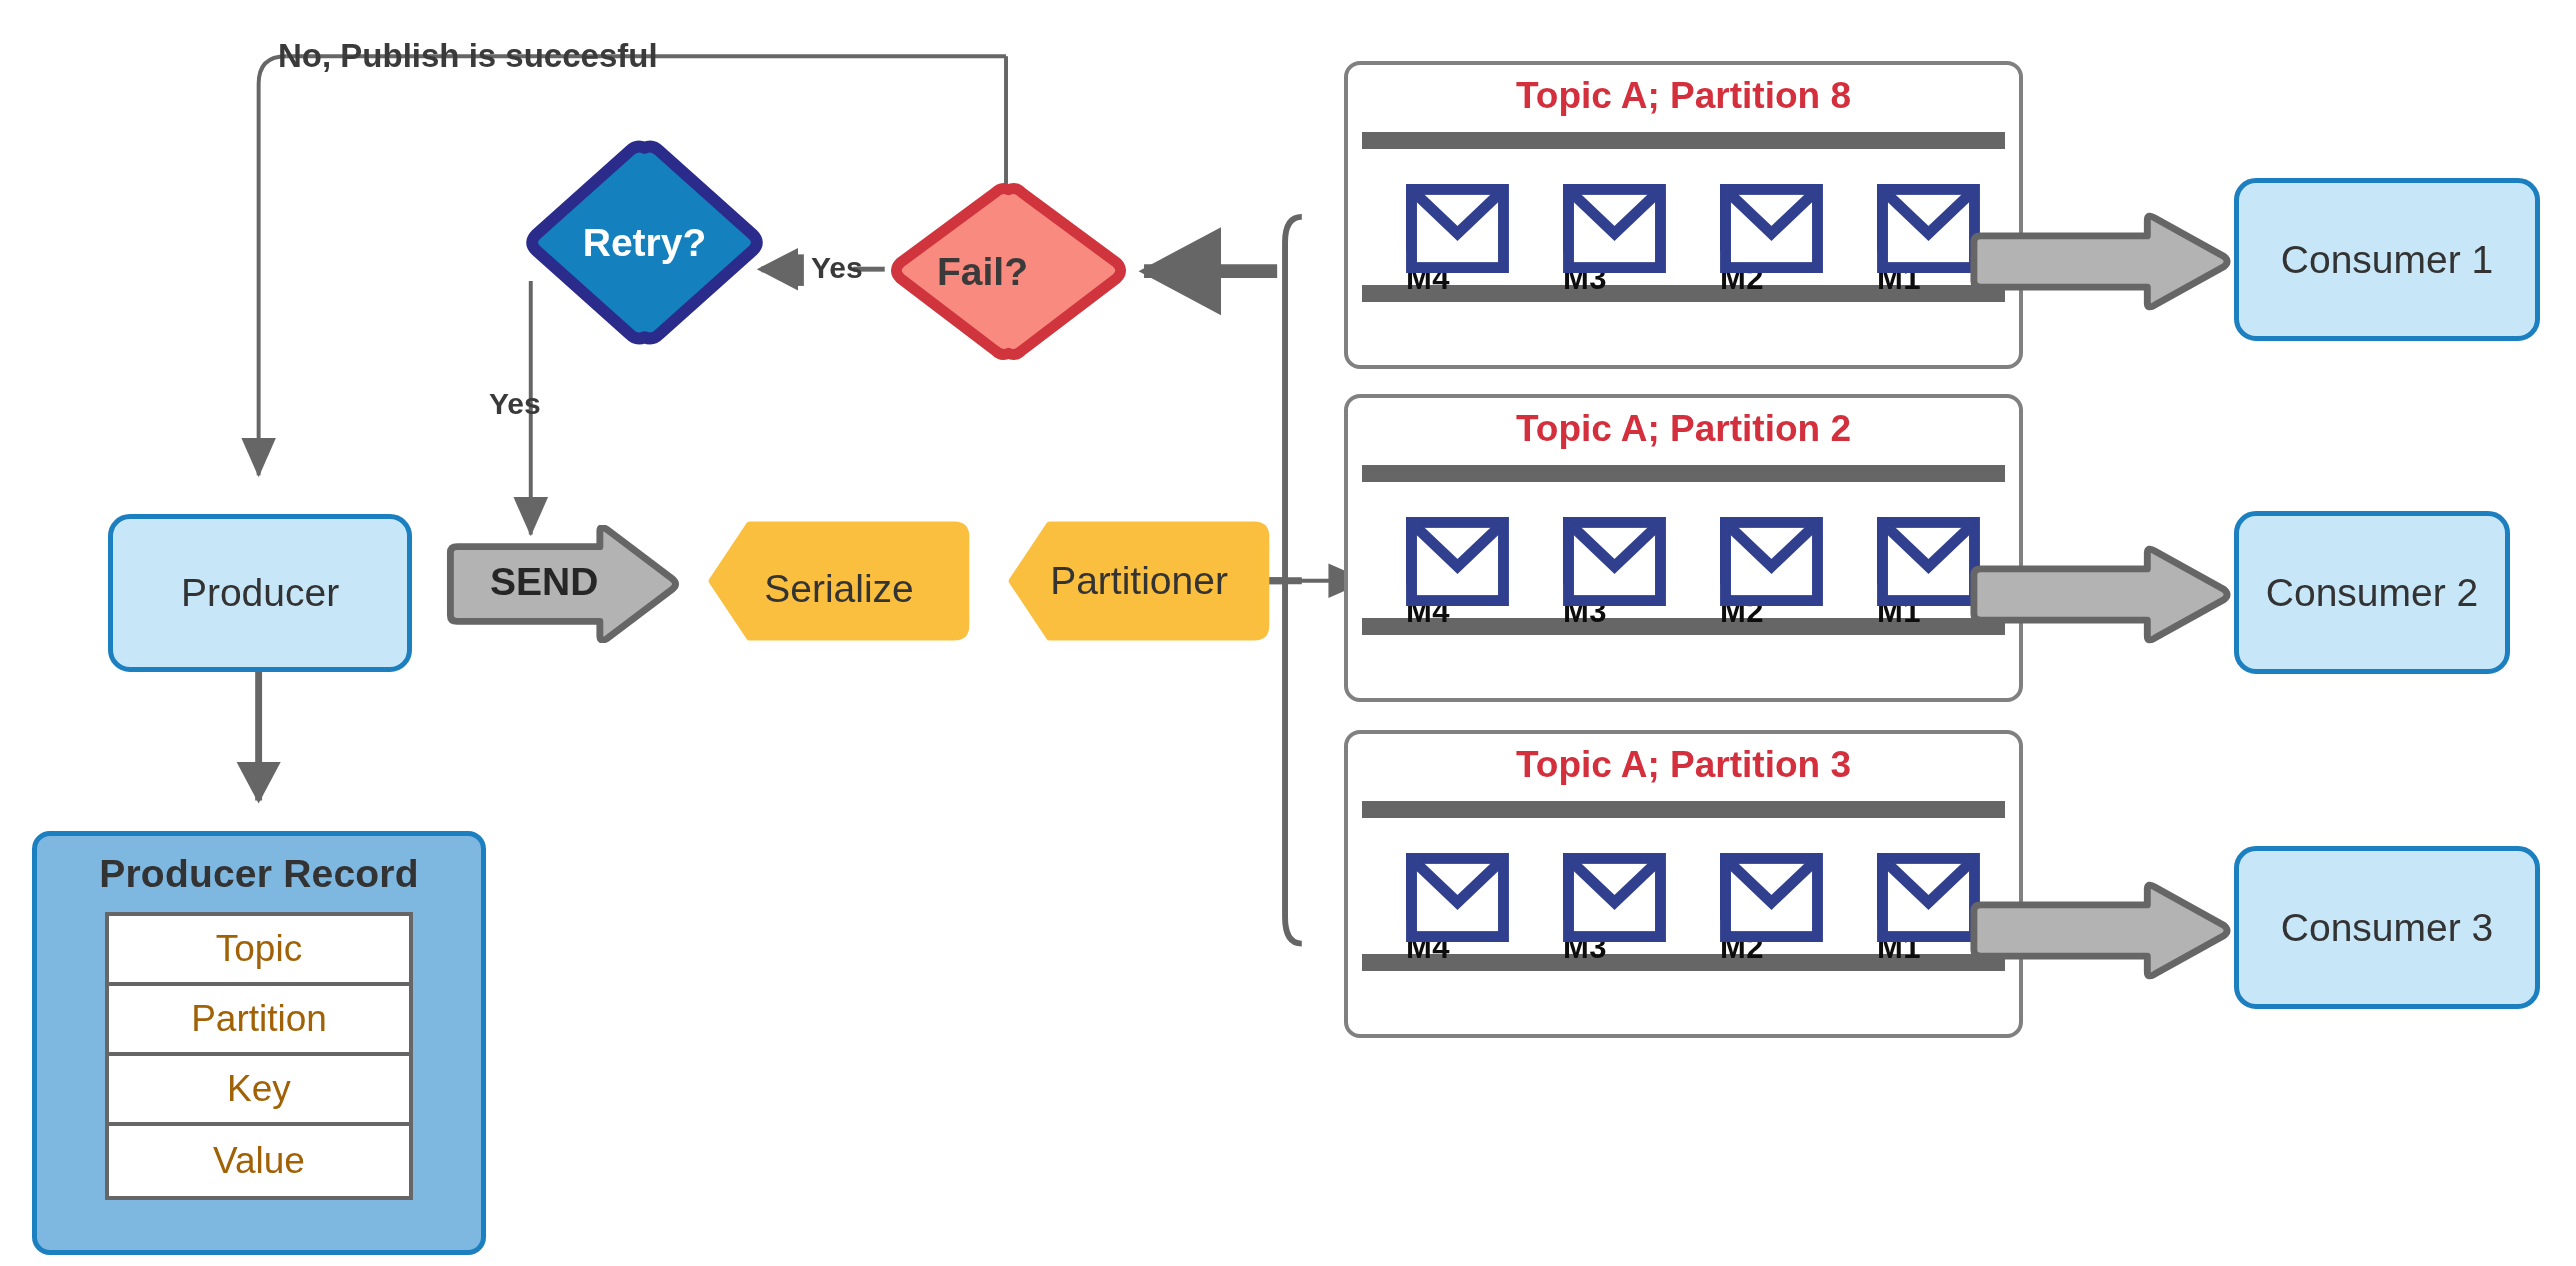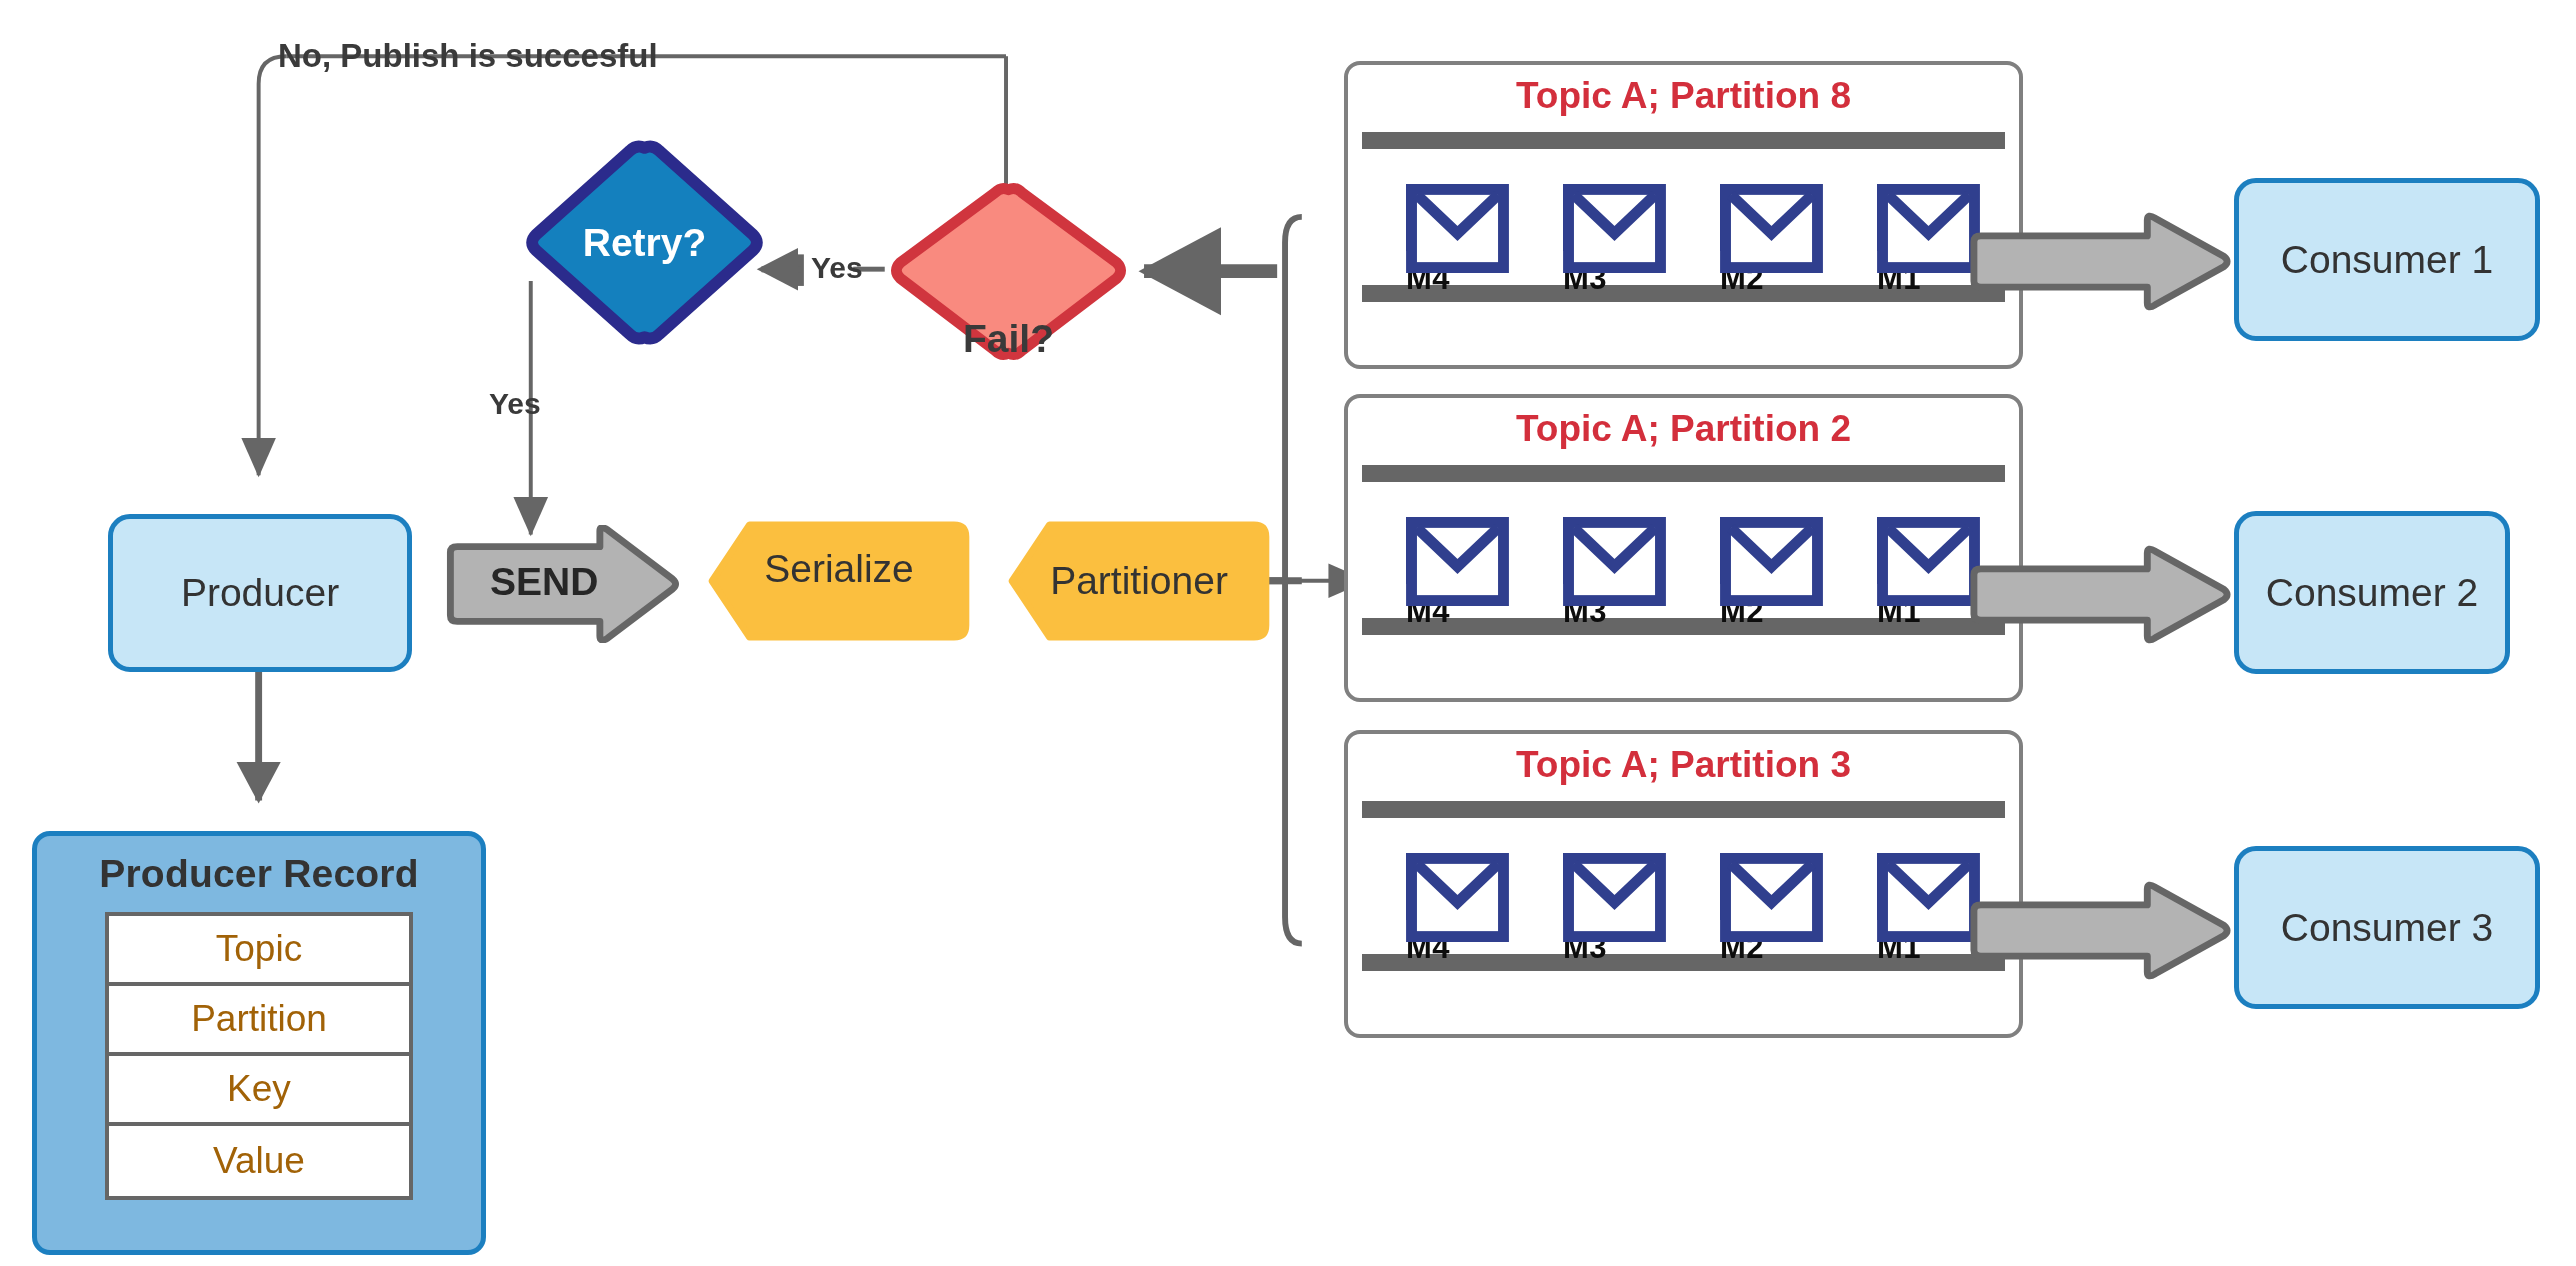--- a/index.html
+++ b/index.html
@@ -205,21 +205,21 @@
 
   <svg class="abs" style="left:444px;top:525px;width:237px;height:118px;" viewBox="0 0 240 120">
     <path d="M6,28 Q6,22 13,22 L158,22 L158,6 Q158,0 166,5 L232,55 Q238,60 232,65
              L166,115 Q158,120 158,113 L158,98 L13,98 Q6,98 6,92 Z" fill="#B3B3B3" stroke="#666666" stroke-width="7" stroke-linejoin="round"></path>
   </svg>
   <div class="send-text" style="left:490px;top:560px;">SEND</div>
 
   <svg class="abs" style="left:708px;top:521px;width:262px;height:120px;" viewBox="0 0 266 122">
     <path d="M42,4 L250,4 Q262,4 262,16 L262,106 Q262,118 250,118 L42,118 L4,61 Z" fill="#FBBF3F" stroke="#FBBF3F" stroke-width="7" stroke-linejoin="round"></path>
   </svg>
-  <div class="hex" style="left:708px;top:521px;width:262px;height:96px;text-align:right;">
+  <div class="hex" style="left:708px;top:541px;width:262px;height:96px;text-align:right;">
     <span class="hexlabel">Serialize</span>
   </div>
 
   <svg class="abs" style="left:1008px;top:521px;width:262px;height:120px;" viewBox="0 0 266 122">
     <path d="M42,4 L250,4 Q262,4 262,16 L262,106 Q262,118 250,118 L42,118 L4,61 Z" fill="#FBBF3F" stroke="#FBBF3F" stroke-width="7" stroke-linejoin="round"></path>
   </svg>
   <div class="hex" style="left:1008px;top:521px;width:262px;height:120px;">
     <span class="hexlabel">Partitioner</span>
   </div>
 
@@ -228,21 +228,21 @@
              Q117,206 110,199 L15,114 Q7,106 15,98 L110,13 Q117,6 125,10 Z" fill="#1480BE" stroke="#2B2B8C" stroke-width="12" stroke-linejoin="round"></path>
   </svg>
   <div class="diamond-label retry-label abs" style="left:521px;top:138px;width:247px;height:209px;">
     <span>Retry?</span>
   </div>
 
   <svg class="abs" style="left:886px;top:182px;width:245px;height:179px;" viewBox="0 0 248 182">
     <path d="M124,8 Q131,4 138,11 L234,82 Q242,90 234,98 L138,171 Q131,178 124,174
              Q117,178 110,171 L14,98 Q6,90 14,82 L110,11 Q117,4 124,8 Z" fill="#F98A7F" stroke="#D0353E" stroke-width="11" stroke-linejoin="round"></path>
   </svg>
-  <div class="diamond-label fail-label abs" style="left:886px;top:182px;width:245px;height:179px;align-items:flex-end;">
+  <div class="diamond-label fail-label abs" style="left:860px;top:182px;width:245px;height:179px;">
     <span>Fail?</span>
   </div>
 
   <div class="big-label" style="left:278px;top:37px;">No, Publish is succesful</div>
   <div class="edge-text" style="left:811px;top:251px;">Yes</div>
   <div class="edge-text" style="left:489px;top:387px;">Yes</div>
 
   <div class="partition-card" style="left:1344px;top:61px;width:679px;height:308px;">
     <div class="partition-title">Topic A; Partition 8</div>
     <div class="part-bar" style="top:67px;"></div>

